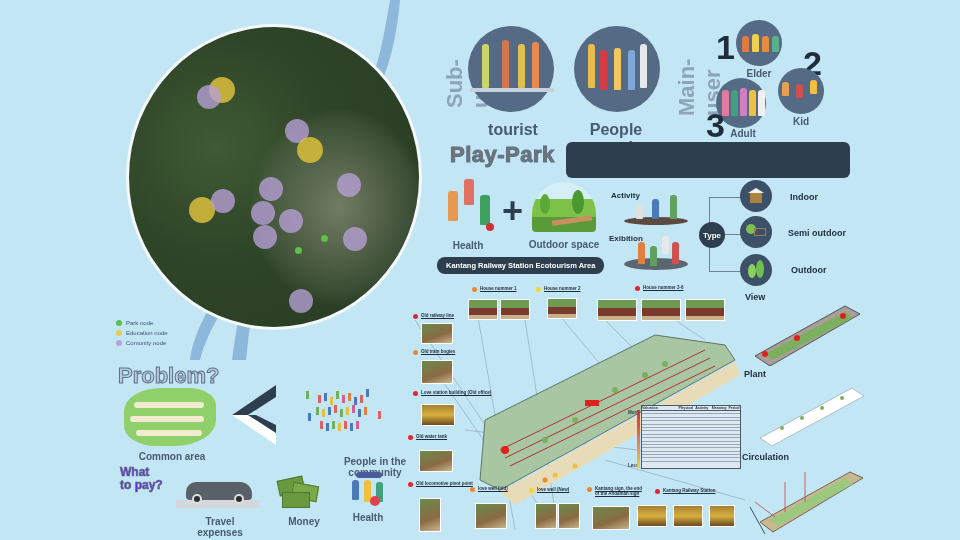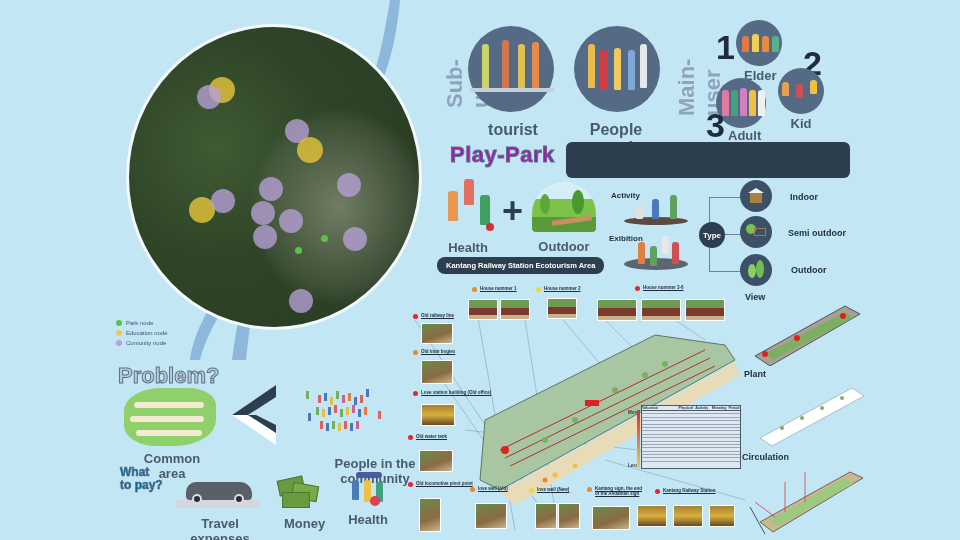--- a/index.html
+++ b/index.html
@@ -18,38 +18,38 @@
   .river { left: 0; top: 0; width: 960px; height: 540px; pointer-events: none; }
 
   .legend { left: 116px; top: 318px; font-size: 6px; color: #3f5470; }
   .legend .row { display: flex; align-items: center; gap: 4px; height: 10px; }
   .legend .dot { width: 6px; height: 6px; border-radius: 50%; }
 
   
   .vlabel { font-weight: bold; color: #8ea4ba; font-size: 22px; writing-mode: vertical-rl; transform: rotate(180deg); letter-spacing: 0px; }
   .user-circle { border-radius: 50%; background: #556b85; }
   .caption { font-size: 16px; font-weight: bold; color: #475a70; text-align: center; }
-  .caption.small { font-size: 13px; }
+  .caption.small { font-size: 10px; }
   .big-num { font-size: 34px; font-weight: bold; color: #1e2c3b; line-height: 1; }
 
   .fig { position: absolute; width: 7px; border-radius: 3px 3px 1px 1px; }
 
   
-  .play-title { left: 450px; top: 142px; font-size: 22px; font-weight: bold; color: #a21caf; -webkit-text-stroke: 1px #5d7288; letter-spacing: 0.5px; }
+  .play-title { left: 450px; top: 142px; font-size: 22px; font-weight: bold; color: #737373; -webkit-text-stroke: 1px #5d7288; letter-spacing: 0.5px; }
   .info-box { left: 566px; top: 142px; width: 284px; height: 36px; background: #2d3e4f; border-radius: 6px; color: #fff; padding: 4px 8px; font-size: 9.5px; line-height: 13px; }
   .info-box .l2 { font-weight: bold; }
   .area-pill { left: 437px; top: 257px; background: #2d3e4f; color: #fff; font-weight: bold; font-size: 7.5px; border-radius: 8px; padding: 4px 9px; }
   .type-circle { left: 699px; top: 222px; width: 26px; height: 26px; border-radius: 50%; background: #2d3e4f; color: #fff; font-size: 8px; font-weight: bold; display: flex; align-items: center; justify-content: center; }
   .type-opt { width: 32px; height: 32px; border-radius: 50%; background: #3c5068; }
   .type-label { font-size: 9px; font-weight: bold; color: #1e2c3b; }
   .line { background: #6e8296; }
 
   
   .problem-title { left: 118px; top: 363px; font-size: 22px; font-weight: bold; color: #b9cbd9; -webkit-text-stroke: 1px #5d7288; }
-  .whatpay { left: 120px; top: 466px; font-size: 12px; font-weight: bold; color: #0369a1; -webkit-text-stroke: 0.7px #5d7288; line-height: 13px; }
+  .whatpay { left: 120px; top: 466px; font-size: 12px; font-weight: bold; color: #6d28d9; -webkit-text-stroke: 0.7px #5d7288; line-height: 13px; }
   .park-blob { left: 124px; top: 388px; width: 92px; height: 58px; background: #8fd06a; border-radius: 40% 30% 45% 35%; }
   .park-blob .path { position: absolute; background: #f3ead2; height: 6px; border-radius: 4px; }
   .crowd { left: 300px; top: 385px; width: 90px; height: 60px; }
   .tag { position: absolute; display: flex; align-items: flex-start; gap: 3px; }
   .tag .d { width: 5px; height: 5px; border-radius: 50%; margin-top: 1px; flex: none; }
   .tag .t { font-size: 4.5px; font-weight: bold; text-decoration: underline; color: #1e2c3b; white-space: nowrap; }
   .photo { position: absolute; background: linear-gradient(160deg, #6b8a4a, #8a6a44 60%, #c9b48a); border: 1px solid #fff; }
   .photo.house { background: linear-gradient(180deg, #6f9a52 0 40%, #7a3b2e 40% 80%, #c8b089 80%); }
   .photo.yellow { background: linear-gradient(180deg, #a48030, #d8b040 50%, #6a4a20); }
 

